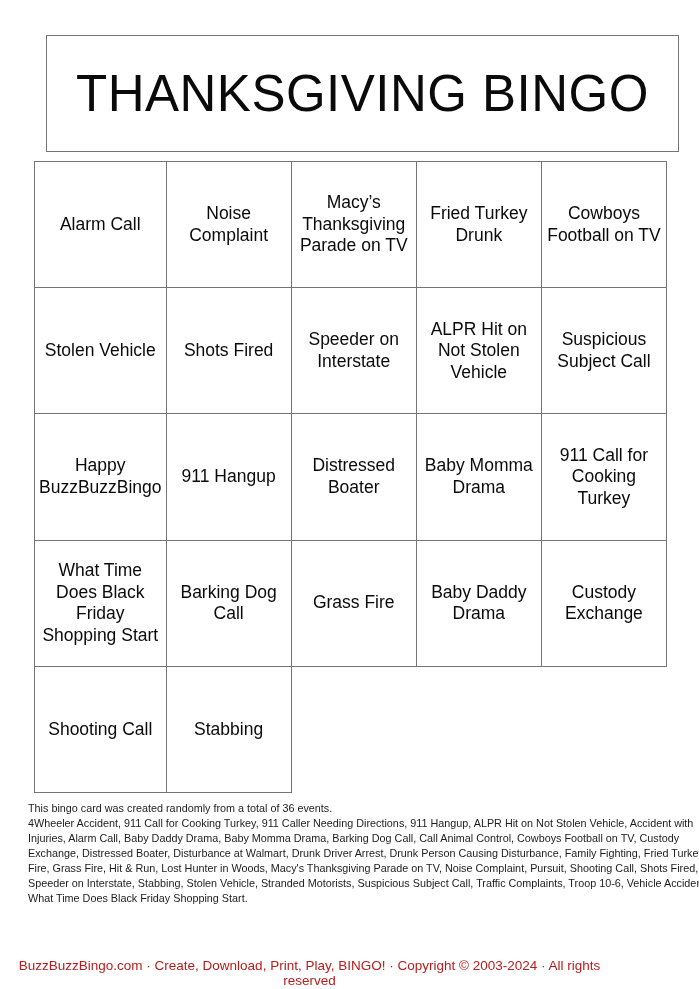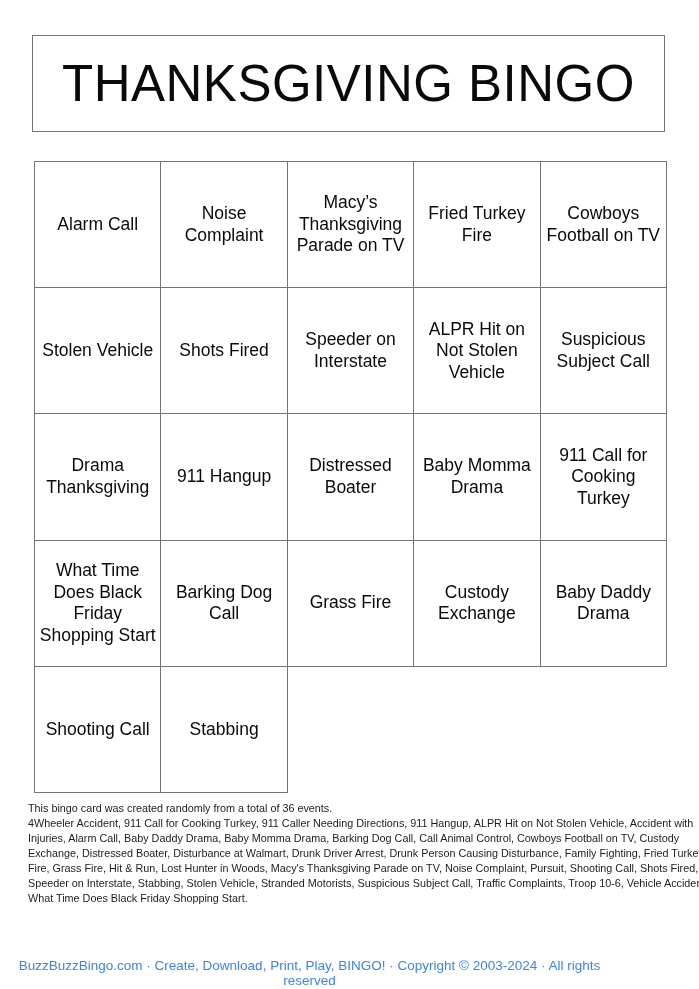--- a/index.html
+++ b/index.html
@@ -14,24 +14,24 @@
     overflow: hidden;
   }
   .page {
     position: relative;
     width: 699px;
     height: 989px;
     background: #ffffff;
   }
   .title-box {
     position: absolute;
-    left: 32px;
+    left: 46px;
     top: 35px;
     width: 633px;
-    height: 97px;
+    height: 117px;
     box-sizing: border-box;
     border: 1px solid #757575;
     display: flex;
     align-items: center;
     justify-content: center;
   }
   .title-text {
     font-size: 51px;
     font-weight: 400;
     letter-spacing: 0.5px;
@@ -77,53 +77,53 @@
   }
   .notes .summary { display: block; }
   .notes .events  { display: block; }
   .site-footer {
     position: absolute;
     left: 0;
     top: 958px;
     width: 619px;
     text-align: center;
     font-size: 13.5px;
-    color: #3b82f6;
+    color: #b91c1c;
   }
 </style>
 </head>
 <body>
 
 <div class="page">
 
   <div class="title-box">
     <div class="title-text">THANKSGIVING BINGO</div>
   </div>
 
   <div class="bingo-grid">
     <div class="bingo-cell">Alarm Call</div>
     <div class="bingo-cell">Noise Complaint</div>
     <div class="bingo-cell">Macy’s Thanksgiving Parade on TV</div>
-    <div class="bingo-cell">Fried Turkey Fire</div>
+    <div class="bingo-cell">Fried Turkey Drunk</div>
     <div class="bingo-cell">Cowboys Football on TV</div>
     <div class="bingo-cell">Stolen Vehicle</div>
     <div class="bingo-cell">Shots Fired</div>
     <div class="bingo-cell">Speeder on Interstate</div>
     <div class="bingo-cell">ALPR Hit on Not Stolen Vehicle</div>
     <div class="bingo-cell">Suspicious Subject Call</div>
-    <div class="bingo-cell">Drama Thanksgiving</div>
+    <div class="bingo-cell">Happy BuzzBuzzBingo</div>
     <div class="bingo-cell">911 Hangup</div>
     <div class="bingo-cell">Distressed Boater</div>
     <div class="bingo-cell">Baby Momma Drama</div>
     <div class="bingo-cell">911 Call for Cooking Turkey</div>
     <div class="bingo-cell">What Time Does Black Friday Shopping Start</div>
     <div class="bingo-cell">Barking Dog Call</div>
     <div class="bingo-cell">Grass Fire</div>
+    <div class="bingo-cell">Baby Daddy Drama</div>
     <div class="bingo-cell">Custody Exchange</div>
-    <div class="bingo-cell">Baby Daddy Drama</div>
     <div class="bingo-cell">Shooting Call</div>
     <div class="bingo-cell">Stabbing</div>
   </div>
 
   <div class="notes">
     <span class="summary">This bingo card was created randomly from a total of 36 events.</span>
     <span class="events">4Wheeler Accident, 911 Call for Cooking Turkey, 911 Caller Needing Directions, 911 Hangup, ALPR Hit on Not Stolen Vehicle, Accident with Injuries, Alarm Call, Baby Daddy Drama, Baby Momma Drama, Barking Dog Call, Call Animal Control, Cowboys Football on TV, Custody Exchange, Distressed Boater, Disturbance at Walmart, Drunk Driver Arrest, Drunk Person Causing Disturbance, Family Fighting, Fried Turkey Fire, Grass Fire, Hit &amp; Run, Lost Hunter in Woods, Macy's Thanksgiving Parade on TV, Noise Complaint, Pursuit, Shooting Call, Shots Fired, Speeder on Interstate, Stabbing, Stolen Vehicle, Stranded Motorists, Suspicious Subject Call, Traffic Complaints, Troop 10-6, Vehicle Accident, What Time Does Black Friday Shopping Start.</span>
   </div>
 
   <div class="site-footer">BuzzBuzzBingo.com · Create, Download, Print, Play, BINGO! · Copyright © 2003-2024 · All rights reserved</div>

